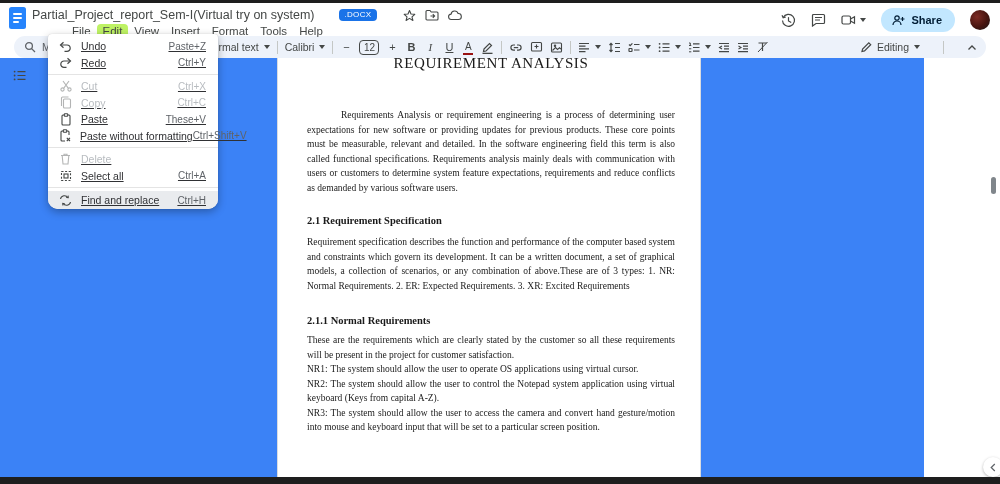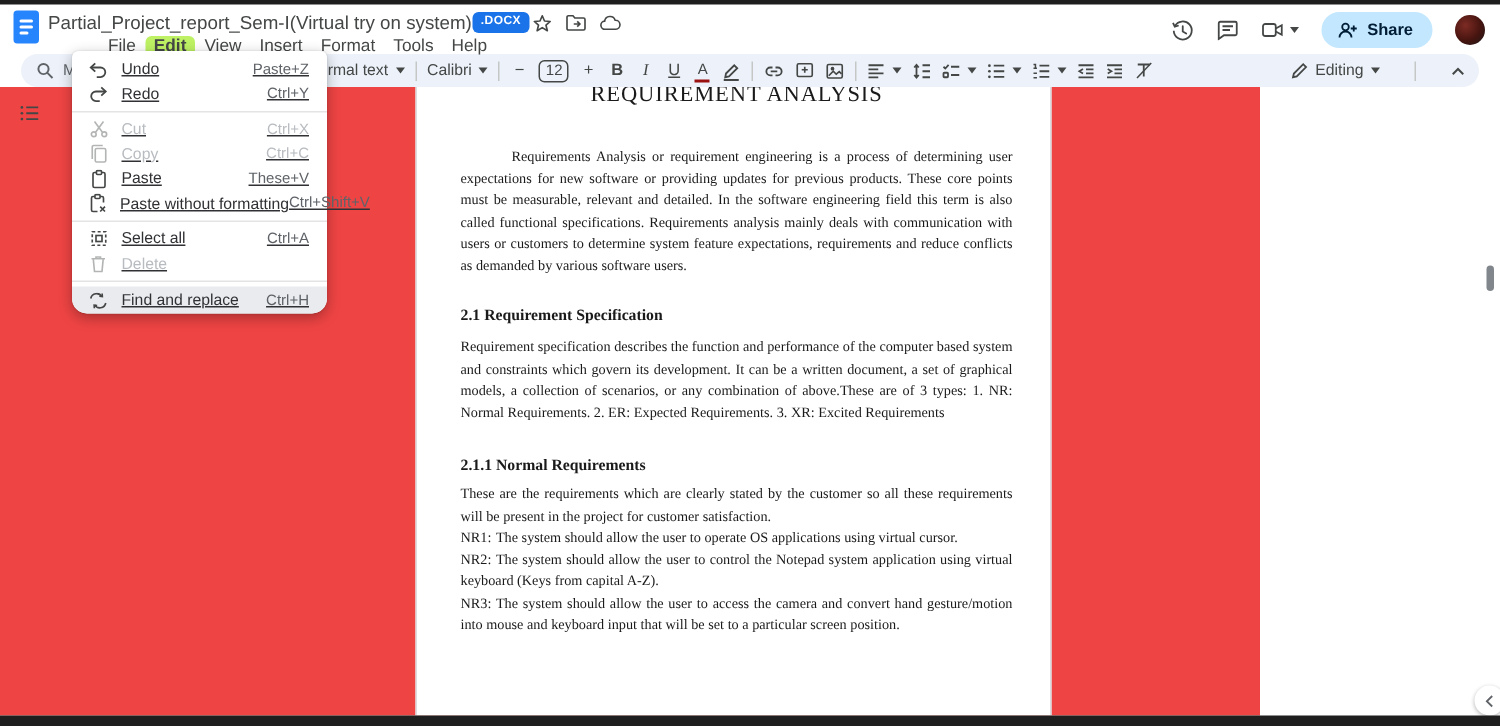--- a/index.html
+++ b/index.html
@@ -10,28 +10,28 @@
   .strip.top { top:0; height:3px; }
   .strip.bottom { top:477px; height:7px; }
 
   
   .header { position:absolute; top:3px; left:0; width:1000px; height:33px; background:#fff; z-index:10; }
   .docs-logo { position:absolute; left:9px; top:4px; width:17px; height:22px; background:#2684fc; border-radius:2.5px; }
   .docs-logo i { position:absolute; left:4px; height:1.8px; background:#fff; border-radius:1px; }
   .docs-logo i:nth-child(1){ top:6px; width:9px; }
   .docs-logo i:nth-child(2){ top:10px; width:9px; }
   .docs-logo i:nth-child(3){ top:14px; width:6px; }
-  .title-row { position:absolute; left:32px; top:5px; display:flex; gap:0; }
+  .title-row { position:absolute; left:32px; top:5px; display:flex; align-items:center; gap:24px; }
   .doc-title { font-size:12.5px; color:#444746; }
-  .doc-badge { background:#1a73e8; color:#fff; font-size:8px; font-weight:bold; letter-spacing:.3px;
+  .doc-badge { background:#1a73e8; color:#fff; font-size:8px; font-weight:normal; letter-spacing:.3px;
     padding:2px 6px; border-radius:4px; line-height:1; }
   .title-icons { display:flex; align-items:center; gap:9px; margin-left:2px; }
   .menubar { position:absolute; left:26px; top:21px; display:flex; font-size:11.5px; color:#444746;margin-left:40px; }
   .menubar span { padding:1px 6px; border-radius:4px; cursor:default; }
-  .menubar span.active { background:#bef264;font-weight:bold; }
+  .menubar span.active { background:#bef264; }
   .hdr-right { position:absolute; right:10px; top:3px; height:28px; display:flex; align-items:center; gap:15px; }
   .share-btn { display:flex; align-items:center; gap:6px; background:#c2e7ff; color:#001d35;
     font-size:11px; font-weight:bold; border-radius:13px; padding:6px 13px 6px 10px; }
   .avatar { width:20px; height:20px; border-radius:50%;
     background:radial-gradient(circle at 35% 35%, #7d2b24 0%, #46140f 55%, #191919 100%); }
   .cam-group { display:flex; align-items:center; gap:4px; }
 
   
   .toolbar { position:absolute; left:14px; top:36px; width:972px; height:22px; background:#edf2fa;
     border-radius:11px; z-index:5; }
@@ -62,28 +62,28 @@
   .m-row { height:16.5px; display:flex; align-items:center; padding:0 12px 0 11px;text-decoration:underline; }
   .m-ic { width:13px; display:flex; justify-content:center; }
   .m-label { flex:1; margin-left:9px; white-space:nowrap; }
   .m-short { color:#5f6368; font-size:10px; }
   .m-row.disabled .m-label, .m-row.disabled .m-short { color:#b8bcc0; }
   .m-row.disabled .m-ic { opacity:.4; }
   .m-sep { height:1px; background:#e4e4e4; margin:3px 0; }
   .m-row.hl { background:#e9ebee; height:18px; border-radius:0 0 10px 10px; margin-top:2px; }
 
   
-  .canvas { position:absolute; left:0; top:58px; width:840px; height:419px; background:#ef4444;
+  .canvas { position:absolute; left:0; top:58px; width:924px; height:419px; background:#3b82f6;
     overflow:hidden; z-index:1; }
   .paper { position:absolute; left:277px; top:-16px; width:424px; height:600px; background:#fff;
     border:1px solid #dadce0; padding:10px 25px 0 29px;
     font-family:"Liberation Serif", serif; color:#1a1a1a; }
   .doc-h1 { font-size:15px; letter-spacing:.6px; text-align:center; height:20px; line-height:20px; }
   .doc-p { font-size:9.5px; line-height:14.5px; text-align:justify; }
-  .p1 { margin-top:25px; text-indent:34px; }
+  .p1 { margin-top:35px; text-indent:34px; }
   .doc-h2 { margin-top:20px; font-size:10.5px; font-weight:bold; }
   .p2 { margin-top:9px; }
   .doc-h3 { margin-top:22px; font-size:10.5px; font-weight:bold; }
   .p3 { margin-top:7px; }
   .nr-label { font-weight:normal; margin-right:3px; }
 
   
   .outline-btn { position:absolute; left:13px; top:70px; z-index:2; }
   .scroll-thumb { position:absolute; left:991px; top:177px; width:5px; height:17px; background:#80868b;
     border-radius:3px; z-index:6; }
@@ -356,39 +356,39 @@
       <svg class="ic" width="12" height="13" viewBox="0 0 12 13" fill="none" stroke="#444746" stroke-width="1.1">
         <path d="M10 6 V3 a1 1 0 0 0 -1-1 H3 a1 1 0 0 0 -1 1 v8 a1 1 0 0 0 1 1 h3"></path>
         <rect x="4.3" y=".7" width="3.4" height="2.6" rx=".6" fill="#fff"></rect>
         <path d="M7.8 8.8 L11 12 M11 8.8 L7.8 12"></path>
       </svg>
     </span>
     <span class="m-label">Paste without formatting</span>
     <span class="m-short">Ctrl+Shift+V</span>
   </div>
   <div class="m-sep"></div>
+  <div class="m-row disabled">
+    <span class="m-ic">
+      <svg class="ic" width="11" height="12" viewBox="0 0 11 12" fill="none" stroke="#444746" stroke-width="1.1">
+        <path d="M1 2.5 h9 M4 2.5 V1.3 h3 V2.5"></path>
+        <path d="M2.2 2.8 L3 11 h5 L8.8 2.8"></path>
+      </svg>
+    </span>
+    <span class="m-label">Delete</span>
+    <span class="m-short"></span>
+  </div>
   <div class="m-row">
     <span class="m-ic">
       <svg class="ic" width="12" height="12" viewBox="0 0 12 12" fill="none" stroke="#444746" stroke-width="1.1">
         <rect x="1.5" y="1.5" width="9" height="9" stroke-dasharray="2 1.6"></rect>
         <rect x="4" y="4" width="4" height="4"></rect>
       </svg>
     </span>
     <span class="m-label">Select all</span>
     <span class="m-short">Ctrl+A</span>
-  </div>
-  <div class="m-row disabled">
-    <span class="m-ic">
-      <svg class="ic" width="11" height="12" viewBox="0 0 11 12" fill="none" stroke="#444746" stroke-width="1.1">
-        <path d="M1 2.5 h9 M4 2.5 V1.3 h3 V2.5"></path>
-        <path d="M2.2 2.8 L3 11 h5 L8.8 2.8"></path>
-      </svg>
-    </span>
-    <span class="m-label">Delete</span>
-    <span class="m-short"></span>
   </div>
   <div class="m-sep"></div>
   <div class="m-row hl">
     <span class="m-ic">
       <svg class="ic" width="13" height="11" viewBox="0 0 13 11" fill="none" stroke="#444746" stroke-width="1.1">
         <path d="M1.5 4 a4 4 0 0 1 7.4 -1.2 M11.5 7 a4 4 0 0 1 -7.4 1.2"></path>
         <path d="M7.3 2.5 h2 l-.4 -2" transform="rotate(8 8 2)"></path>
         <path d="M5.7 8.5 h-2 l.4 2" transform="rotate(8 4 9)"></path>
       </svg>
     </span>

